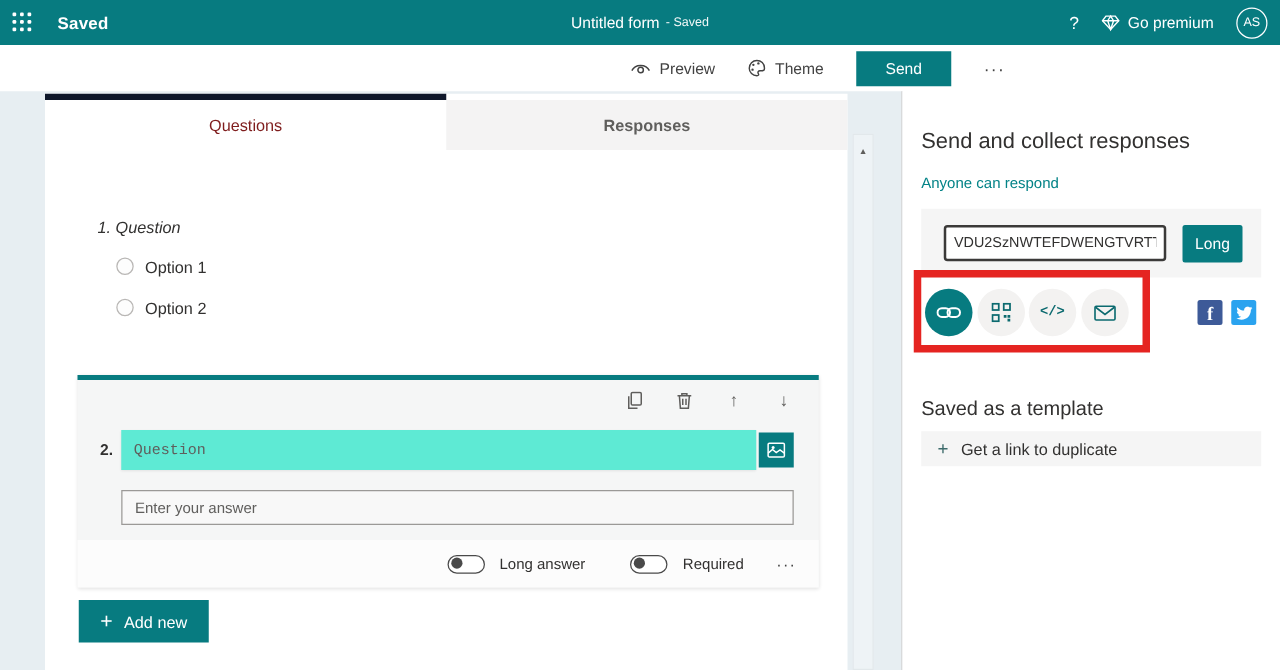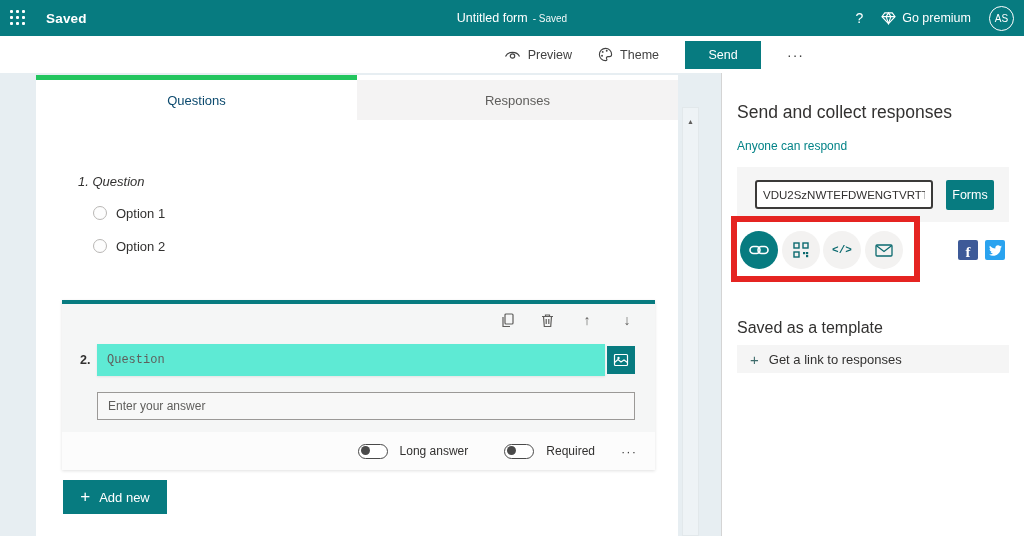--- a/index.html
+++ b/index.html
@@ -30,22 +30,22 @@
   .tool-item { display:flex; align-items:center; gap:7px; font-size:12.5px; color:#424242; cursor:pointer; }
   .send-btn { width:76px; height:28px; background:#077b80; color:#fff; border:none;
     font-size:12.5px; font-family:inherit; cursor:pointer; }
   .more-dots { font-size:14px; color:#424242; letter-spacing:1px; cursor:pointer; }
 
   
   .main-left { position:absolute; left:0; top:73px; width:722px; height:463px; background:#e7eef2; }
   .card { position:absolute; left:36px; top:2px; width:642px; height:461px; background:#fff; }
   .tabs { display:flex; height:45px; }
   .tab { flex:1; display:flex; align-items:center; justify-content:center; font-size:13px; cursor:pointer; }
-  .tab-active { border-top:5px solid #22c55e; background:#fff; color:#0c4a6e; }
-  .tab-inactive { margin-top:5px; height:40px; background:#f4f3f3; color:#5f5e5c; }
+  .tab-active { border-top:5px solid #0f172a; background:#fff; color:#7f1d1d; }
+  .tab-inactive { margin-top:5px; height:40px; background:#f4f3f3; color:#5f5e5c;font-weight:bold; }
 
   .q1-title { position:absolute; left:42px; top:99px; font-size:13px; color:#323130;font-style:italic; }
   .option-row { position:absolute; left:57px; display:flex; align-items:flex-start; gap:9px;
     font-size:13px; color:#323130; }
   .radio { width:14px; height:14px; border:1px solid #b9b7b5; border-radius:50%; background:#fdfdfd; }
 
   .editor { position:absolute; left:26px; top:225px; width:593px; height:170px;
     background:#f5f6f6; border-top:4px solid #077b80; box-shadow:0 1px 3px rgba(0,0,0,.12); }
   .editor-icons { display:flex; justify-content:flex-end; align-items:center; gap:24px;
     padding:8px 20px 0 0; color:#5f5e5c; }
@@ -260,21 +260,21 @@
     </div>
     <div class="divider"></div>
   </div>
 
   <div class="panel">
     <div class="panel-title">Send and collect responses</div>
     <div class="respond-link">Anyone can respond</div>
 
     <div class="url-band">
       <input class="url-input" type="text" readonly="" value="VDU2SzNWTEFDWENGTVRTTDFGRS4u" style="">
-      <button class="copy-btn">Forms</button>
+      <button class="copy-btn">Long</button>
     </div>
 
     <div class="highlight-rect"></div>
 
     <div class="share-circle sc-active" style="left:18px;">
       <svg width="20" height="14" viewBox="0 0 20 14">
           <g fill="none" stroke="#fff" stroke-width="1.6">
             <rect x="1" y="3.5" width="10" height="7" rx="3.5"></rect>
             <rect x="9" y="3.5" width="10" height="7" rx="3.5"></rect>
           </g>
@@ -309,17 +309,17 @@
     </div>
     <div class="tw-btn">
       <svg width="13" height="11" viewBox="0 0 24 20">
           <path fill="#fff" d="M23.953 2.57a10 10 0 01-2.825.775A4.958 4.958 0 0023.29.622c-.951.555-2.005.959-3.127 1.184A4.92 4.92 0 0011.78 6.288C7.69 6.095 4.067 4.13 1.64 1.162a4.822 4.822 0 00-.666 2.475c0 1.71.87 3.213 2.188 4.096a4.904 4.904 0 01-2.228-.616v.06a4.923 4.923 0 003.946 4.827 4.996 4.996 0 01-2.212.085 4.936 4.936 0 004.604 3.417A9.867 9.867 0 011.17 17.61c-.39 0-.779-.023-1.17-.067a13.995 13.995 0 007.557 2.209c9.053 0 13.998-7.496 13.998-13.985 0-.21 0-.42-.015-.63A9.935 9.935 0 0024 2.59z"></path>
         </svg>
     </div>
 
     <div class="template-title">Saved as a template</div>
     <button class="dup-btn">
       <span class="dup-plus">+</span>
-      <span>Get a link to responses</span>
+      <span>Get a link to duplicate</span>
     </button>
   </div>
 
 </div>
 
 </body></html>

